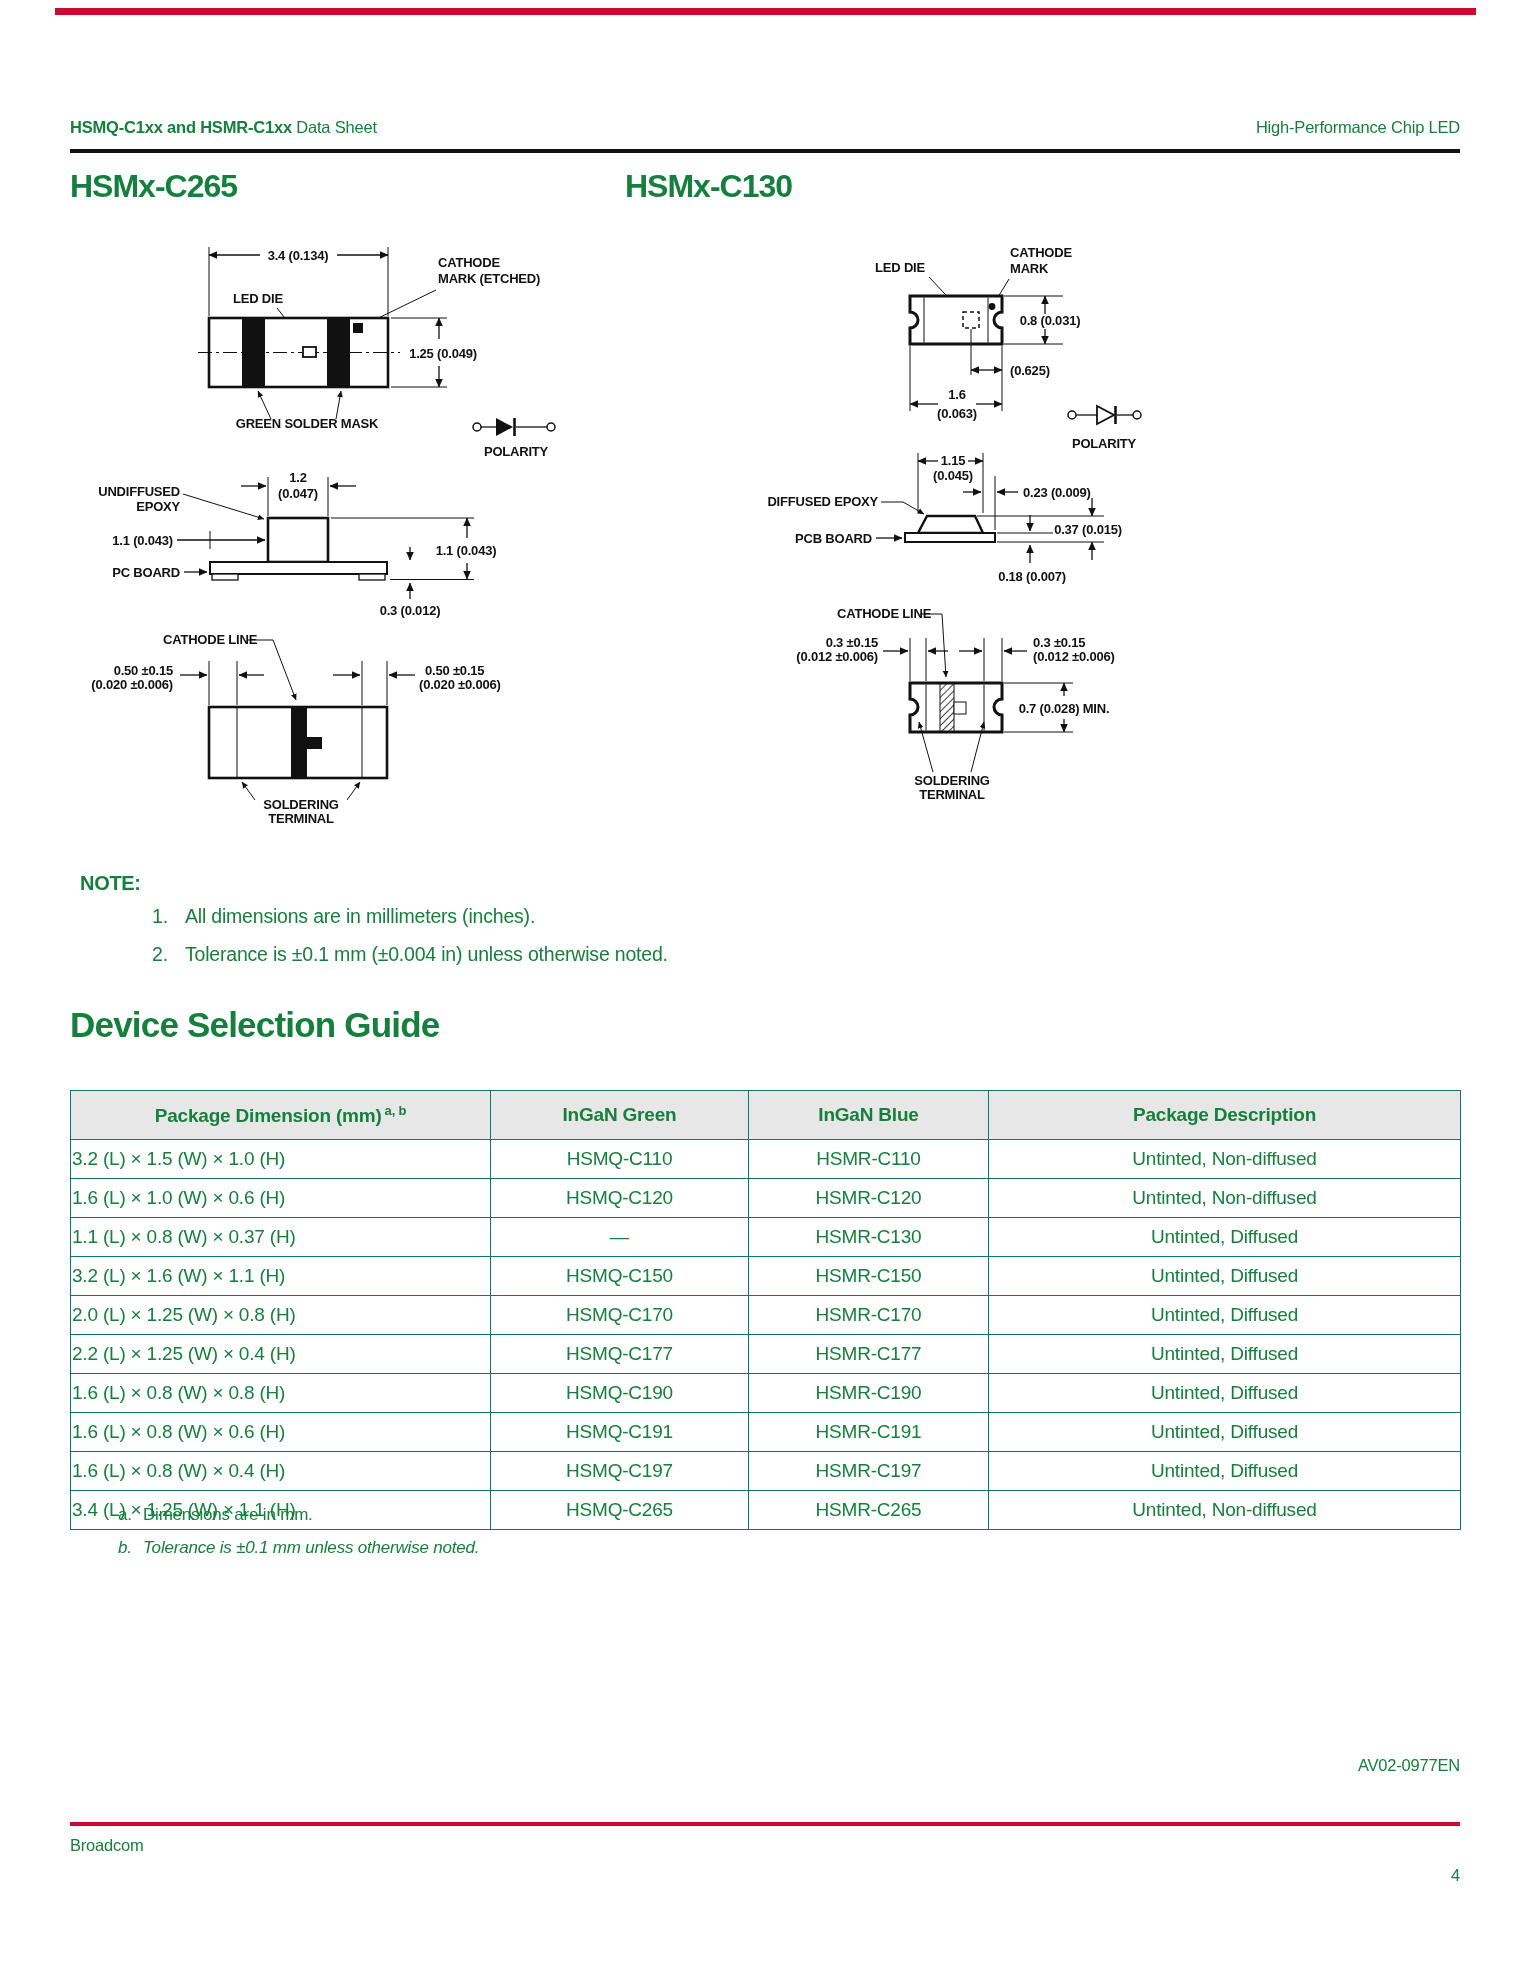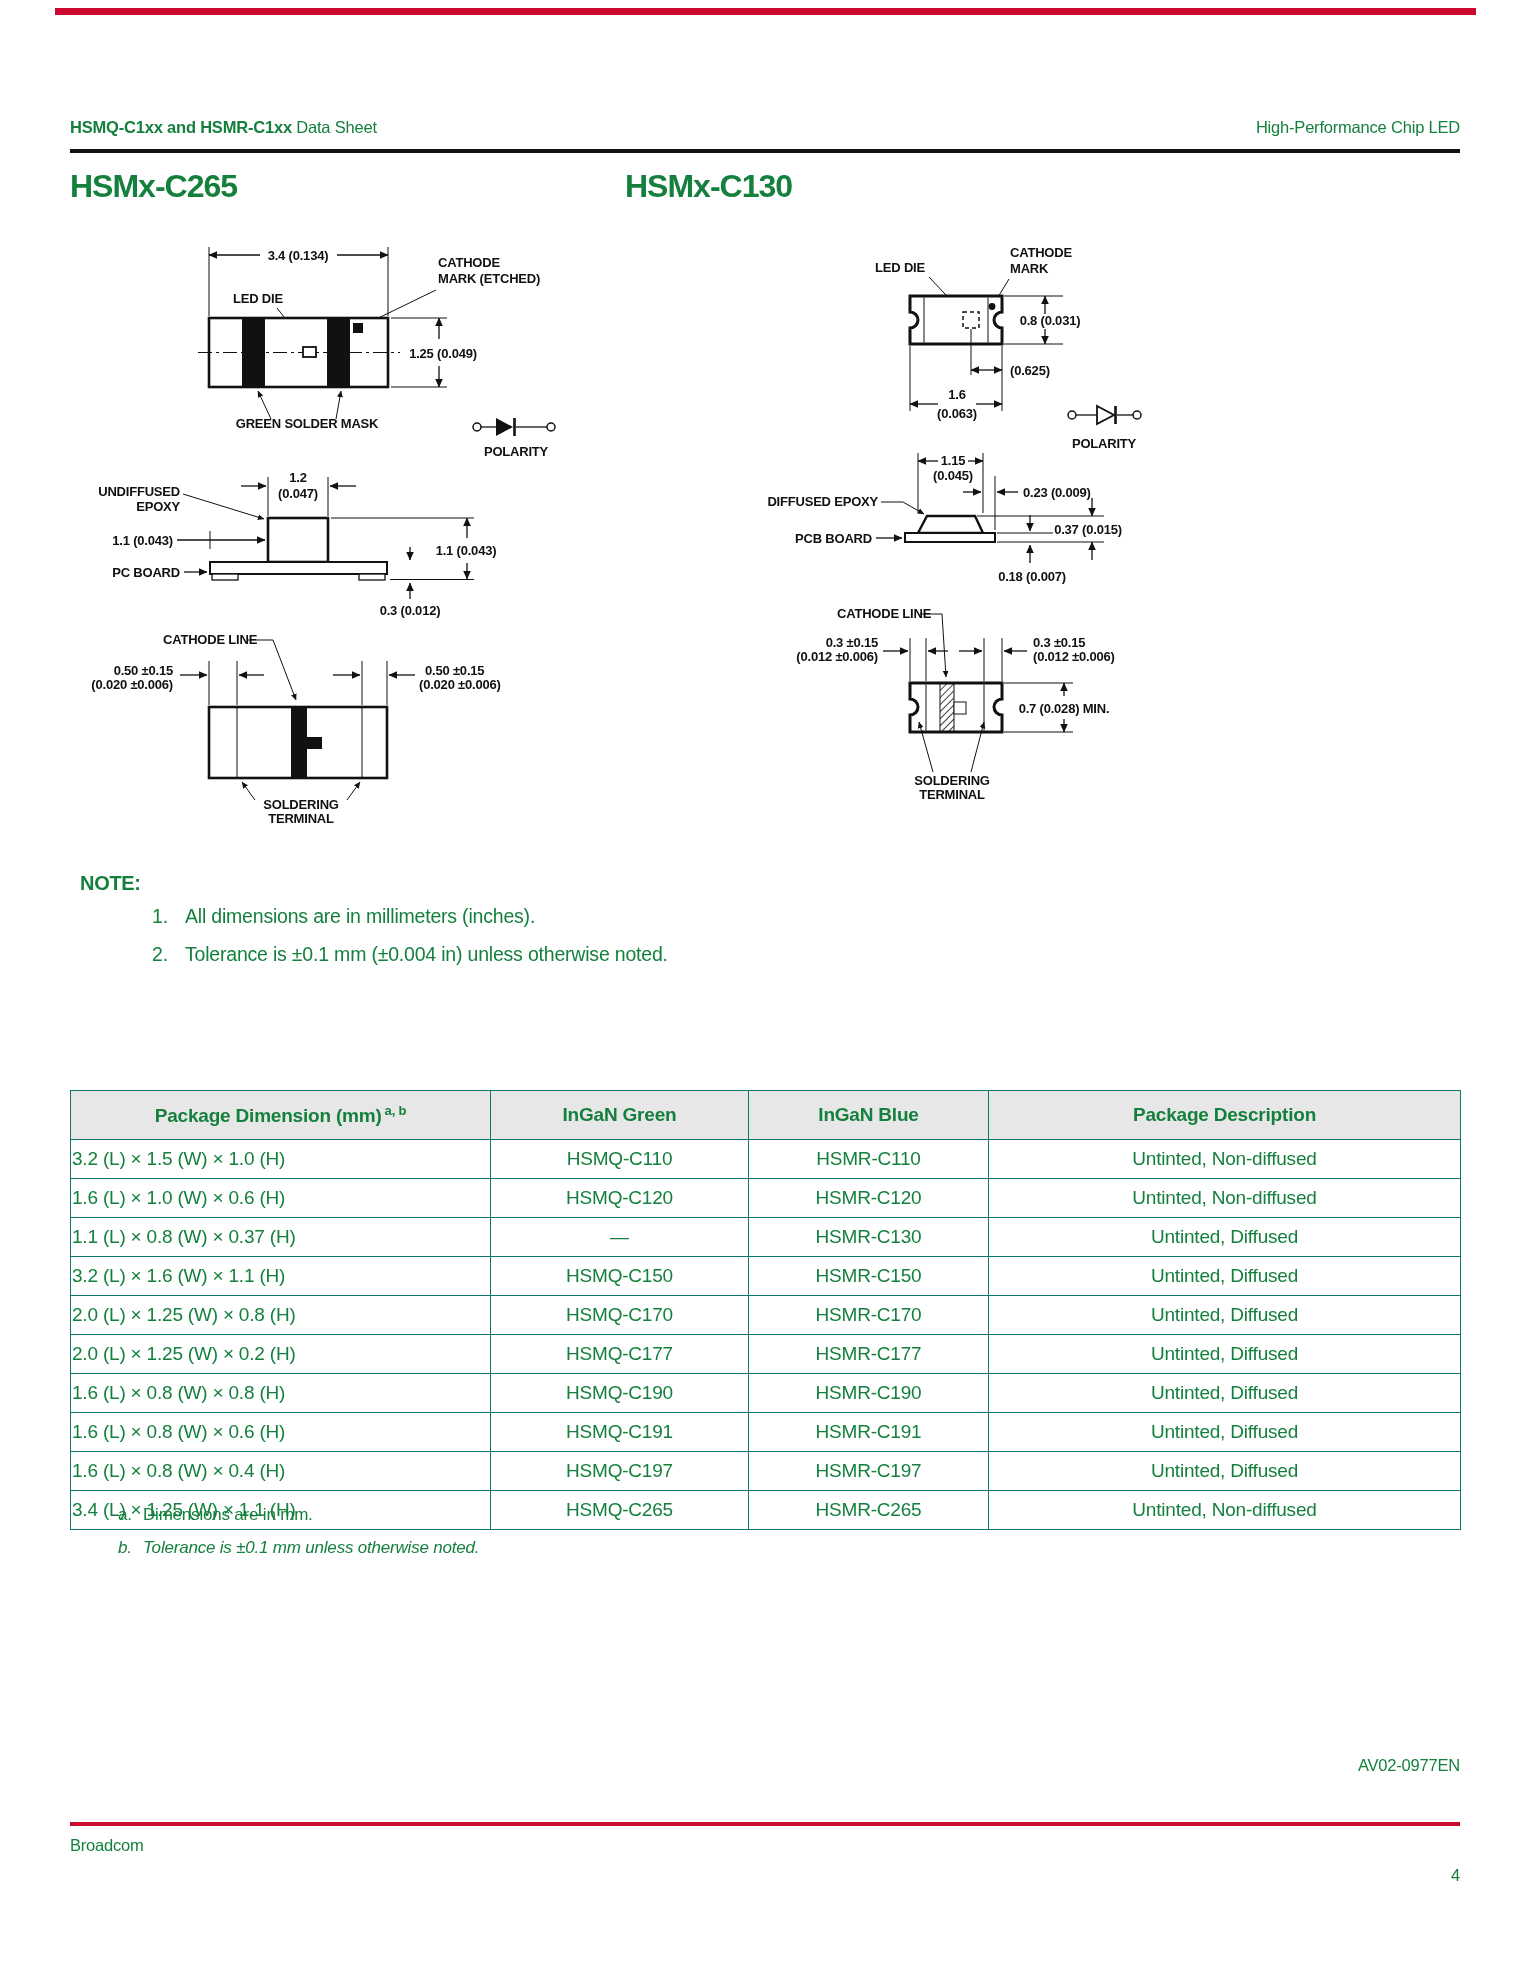--- a/index.html
+++ b/index.html
@@ -254,20 +254,21 @@
   </svg>
 
   <div class="abs note-label" style="left:80px;top:872px;">NOTE:</div>
   <div class="abs note-item" style="left:152px;top:905px;">
     <span class="note-num">1.</span><span>All dimensions are in millimeters (inches).</span>
   </div>
   <div class="abs note-item" style="left:152px;top:943px;">
     <span class="note-num">2.</span><span>Tolerance is ±0.1 mm (±0.004 in) unless otherwise noted.</span>
   </div>
 
+  <div class="abs guide-title" style="left:70px;top:1005px;">Device Selection Guide</div>
 
   <table class="guide abs" style="left:70px;top:1090px;">
     <colgroup>
       <col style="width:420px">
         <col style="width:258px">
         <col style="width:240px">
         <col style="width:472px">
     </colgroup>
     <thead>
       <tr>
@@ -302,21 +303,21 @@
           <td>HSMR-C150</td>
           <td>Untinted, Diffused</td>
         </tr>
       <tr>
           <td class="dim">2.0 (L) × 1.25 (W) × 0.8 (H)</td>
           <td>HSMQ-C170</td>
           <td>HSMR-C170</td>
           <td>Untinted, Diffused</td>
         </tr>
       <tr>
-          <td class="dim">2.0 (L) × 1.25 (W) × 0.2 (H)</td>
+          <td class="dim">2.2 (L) × 1.25 (W) × 0.4 (H)</td>
           <td>HSMQ-C177</td>
           <td>HSMR-C177</td>
           <td>Untinted, Diffused</td>
         </tr>
       <tr>
           <td class="dim">1.6 (L) × 0.8 (W) × 0.8 (H)</td>
           <td>HSMQ-C190</td>
           <td>HSMR-C190</td>
           <td>Untinted, Diffused</td>
         </tr>

